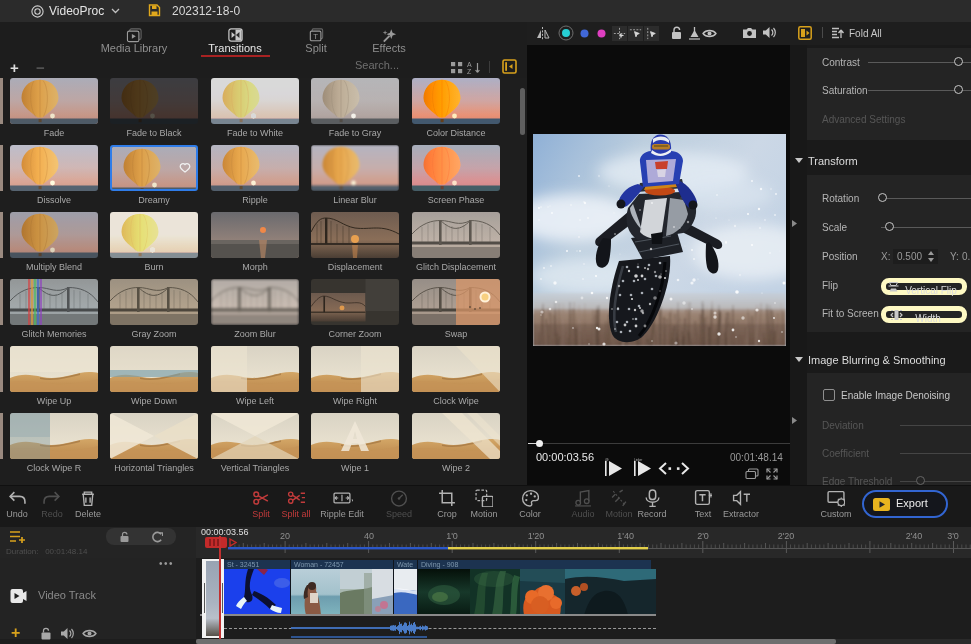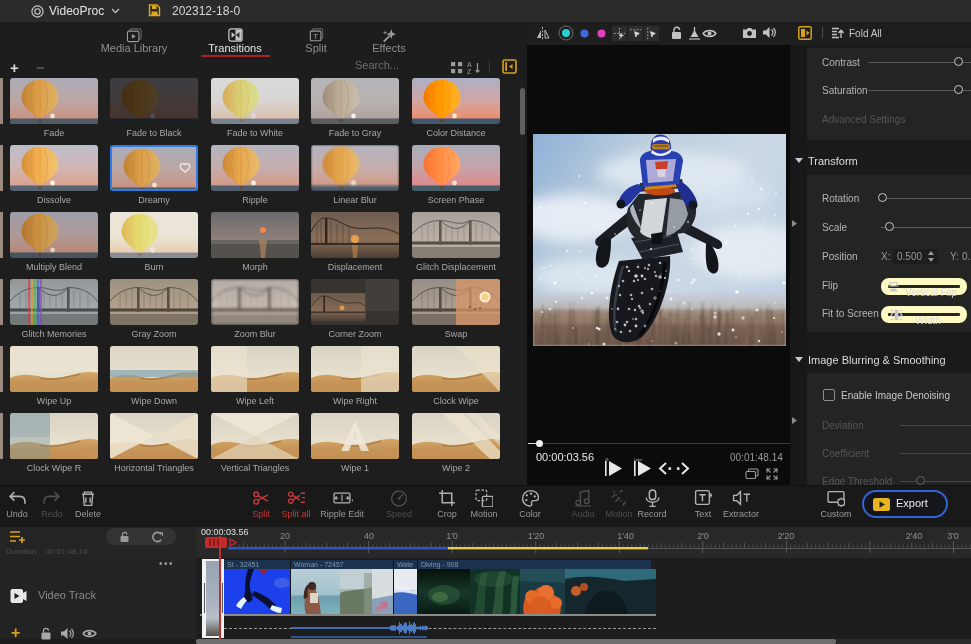--- a/index.html
+++ b/index.html
@@ -37,21 +37,21 @@
 #rpanel { left:790px; top:22px; width:181px; height:463px; background:#1a1a1a; }
 #rstrip { left:790px; top:45px; width:17px; height:440px; background:#181818; }
 #rhead { left:790px; top:22px; width:181px; height:23px; background:#1e1e1e; }
 .card { position:absolute; left:807px; width:164px; background:#242424; }
 .rlabel { position:absolute; color:#b5b5b5; font-size:10px; }
 .rdim { position:absolute; color:#565656; font-size:10px; }
 .rtrack { position:absolute; height:1px; background:#5a5a5a; }
 .rknob { position:absolute; width:9px; height:9px; border:1px solid #c8c8c8; border-radius:50%; background:#242424; }
 .rsec { position:absolute; color:#dcdcdc; font-size:11px; }
 .rarrow { position:absolute; width:0; height:0; border-left:4px solid transparent; border-right:4px solid transparent; border-top:5px solid #c8c8c8; }
-.rbtn { position:absolute; left:881px; width:86px; height:17px; border:7px solid #fef9c3; border-radius:8px; color:#dcdcdc; font-size:10px; text-align:center; line-height:15px; }
+.rbtn { position:absolute; left:881px; width:86px; height:17px; border:5px solid #fef9c3; border-radius:8px; color:#dcdcdc; font-size:10px; text-align:center; line-height:15px; }
 
 #toolbar { left:0; top:485px; width:971px; height:42px; background:#191919; border-top:1px solid #101010; }
 .tbtn { position:absolute; top:489px; width:60px; text-align:center; }
 .tbtn .ic { height:18px; }
 .tbtn .lb { font-size:9px; color:#9a9a9a; margin-top:2px; }
 .tbtn.dim .lb { color:#4f4f4f; }
 .tbtn.red .lb { color:#c23b3b; }
 #export { left:862px; top:490px; width:86px; height:28px; border:2px solid #3265d2; border-radius:14px; background:#14161c; }
 
 #ruler { left:0; top:527px; width:971px; height:31px; background:#282828; }

